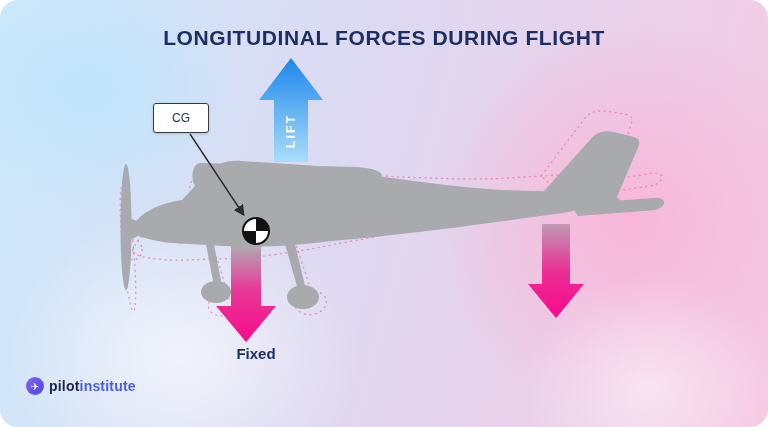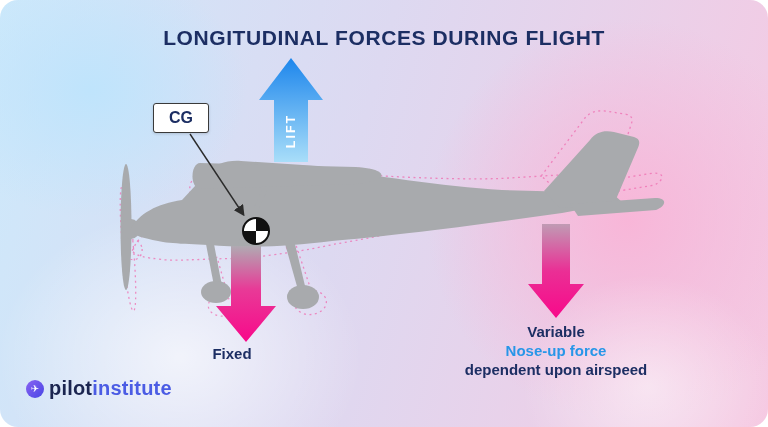--- a/index.html
+++ b/index.html
@@ -20,35 +20,35 @@
   .title{
     position:absolute;left:0;right:0;top:26px;text-align:center;
     font-size:21px;font-weight:800;letter-spacing:.6px;color:#1c2e63;
   }
   .scene{position:absolute;inset:0;}
 
   .cg-box{
     position:absolute;left:153px;top:103px;width:54px;height:28px;
     background:#ffffff;border:1px solid #3a3a3a;border-radius:3px;
     display:flex;align-items:center;justify-content:center;
-    font-size:16px;font-weight:700;color:#1c2e63;box-shadow:0 1px 3px rgba(0,0,0,.15);
+    font-size:12px;font-weight:400;color:#1c2e63;box-shadow:0 1px 3px rgba(0,0,0,.15);
   }
 
   .caption{position:absolute;text-align:center;font-weight:700;color:#1c2e63;font-size:15px;line-height:19px;}
   .caption .accent{color:#2796e8;}
-  .caption-left{left:124px;top:344px;width:216px;}
+  .caption-left{left:148px;top:344px;width:216px;}
   .caption-right{left:438px;top:322px;width:236px;}
 
   .logo{position:absolute;left:26px;top:377px;display:flex;align-items:center;gap:5px;}
   .logo-icon{
     width:18px;height:18px;border-radius:50%;
     background:linear-gradient(135deg,#8a63f2,#4846e5);
     color:#ffffff;font-size:10px;display:flex;align-items:center;justify-content:center;
   }
-  .logo-text{font-size:20px;font-weight:800;color:#1b2550;letter-spacing:.2px;}
+  .logo-text{font-size:14px;font-weight:800;color:#1b2550;letter-spacing:.2px;}
   .logo-text .brand2{color:#4b5ce4;}
 </style>
 </head>
 <body>
 
 <div class="card">
 
   <div class="blob blob-tl"></div>
   <div class="blob blob-bl"></div>
   <div class="blob blob-r"></div>
@@ -126,25 +126,20 @@
   </svg>
 
   <div class="cg-box">
     <span>CG</span>
   </div>
 
   <div class="caption caption-left">
     <div>Fixed</div>
   </div>
 
-  <div class="caption caption-right">
-    <div>Variable</div>
-    <div class="accent">Nose-up force</div>
-    <div>dependent upon airspeed</div>
-  </div>
 
   <div class="logo">
     <div class="logo-icon">✈</div>
     <div class="logo-text"><span>pilot</span><span class="brand2">institute</span>
     </div>
   </div>
 
 </div>
 
 </body></html>

